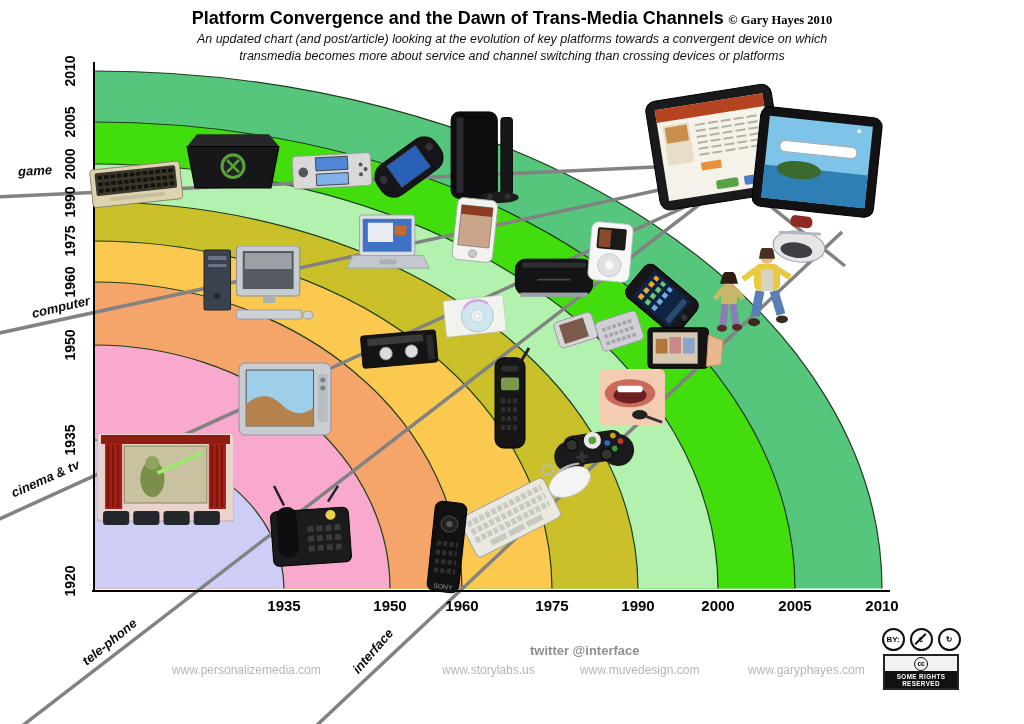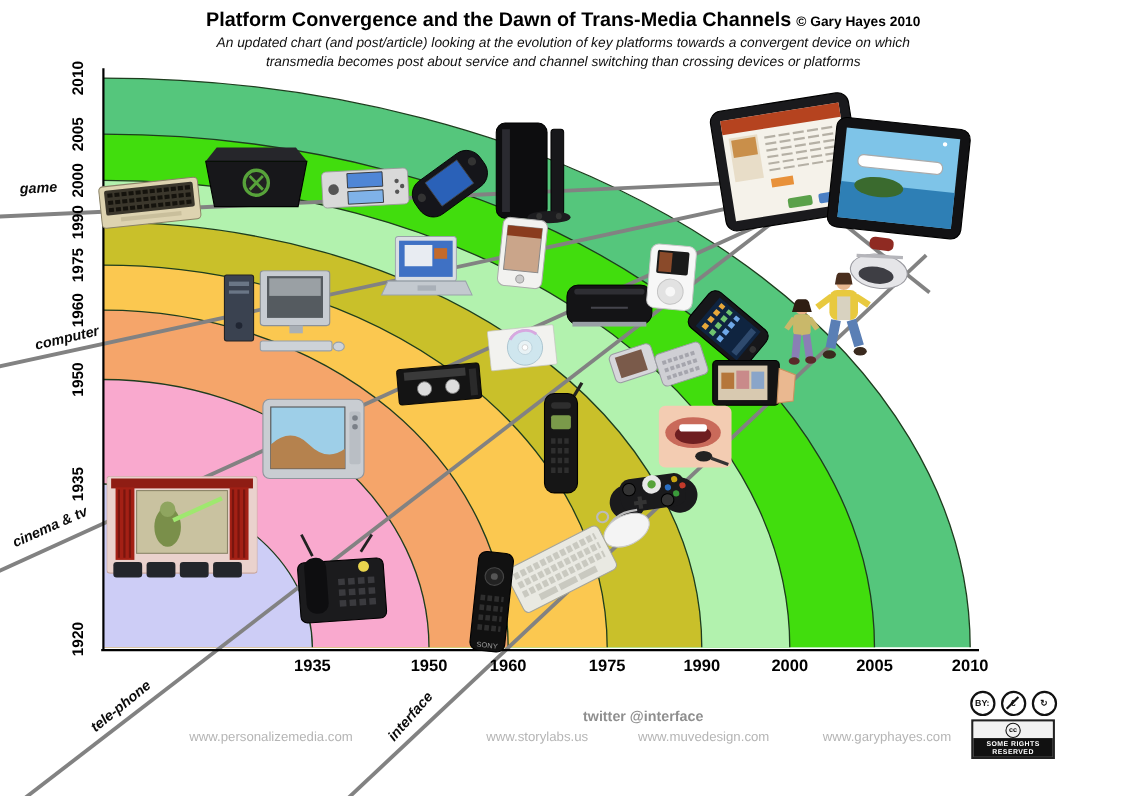--- a/index.html
+++ b/index.html
@@ -3,21 +3,21 @@
 <meta charset="utf-8">
 <style>
   html,body{margin:0;padding:0;background:#fff;}
   #canvas{position:relative;width:1024px;height:724px;background:#fff;overflow:hidden;
           font-family:"Liberation Sans",sans-serif;}
   #arcsvg{position:absolute;left:0;top:0;z-index:0;}
   #overlay{position:absolute;left:0;top:0;width:100%;height:100%;z-index:1;pointer-events:none;}
   #devices{position:absolute;left:0;top:0;width:100%;height:100%;z-index:2;pointer-events:none;}
   #hdr{position:absolute;left:0;top:8px;width:100%;text-align:center;z-index:3;}
   #hdr .t{font-size:18px;font-weight:bold;color:#000;}
-  #hdr .c{font-size:12.5px;font-weight:bold;color:#000;}
+  #hdr .c{font-size:12.5px;font-weight:bold;color:#000;font-family:Liberation Serif, serif;}
   #hdr .s{font-size:12.5px;font-style:italic;color:#111;line-height:1.35;margin-top:2px;}
   .xtick{position:absolute;transform:translate(-50%,0);font-weight:bold;font-size:15px;color:#000;}
   .ytick{position:absolute;transform:translate(-50%,-50%) rotate(-90deg);font-weight:bold;font-size:14px;color:#000;}
   .chlabel{position:absolute;font-weight:bold;font-style:italic;font-size:13px;color:#0a0a0a;transform-origin:left center;}
   .dev{position:absolute;transform-origin:center center;}
   .dev svg{display:block;}
   .url{position:absolute;top:663px;font-size:12px;color:#b5b5b5;z-index:3;margin-left:44px;}
   .contact{position:absolute;top:643px;font-size:13px;font-weight:bold;color:#8f8f8f;z-index:3;}
   #ccbox{position:absolute;left:881px;top:628px;width:80px;z-index:3;}
   #ccicons{display:flex;gap:5px;justify-content:center;margin-bottom:3px;}
@@ -405,21 +405,21 @@
       </div>
     </div>
 
   <div id="hdr">
     <div>
       <span class="t">Platform Convergence and the Dawn of Trans-Media Channels</span>
       <span class="c">© Gary Hayes 2010</span>
     </div>
     <div class="s">
       <div>An updated chart (and post/article) looking at the evolution of key platforms towards a convergent device on which</div>
-      <div>transmedia becomes post about service and channel switching than crossing devices or platforms</div>
+      <div>transmedia becomes more about service and channel switching than crossing devices or platforms</div>
     </div>
   </div>
 
   <span class="contact" style="left:530px">twitter @interface</span>
 
   <div id="ccbox">
     <div id="ccicons">
       <div class="ccirc">BY:</div>
       <div class="ccirc nc">€</div>
       <div class="ccirc">↻</div>

